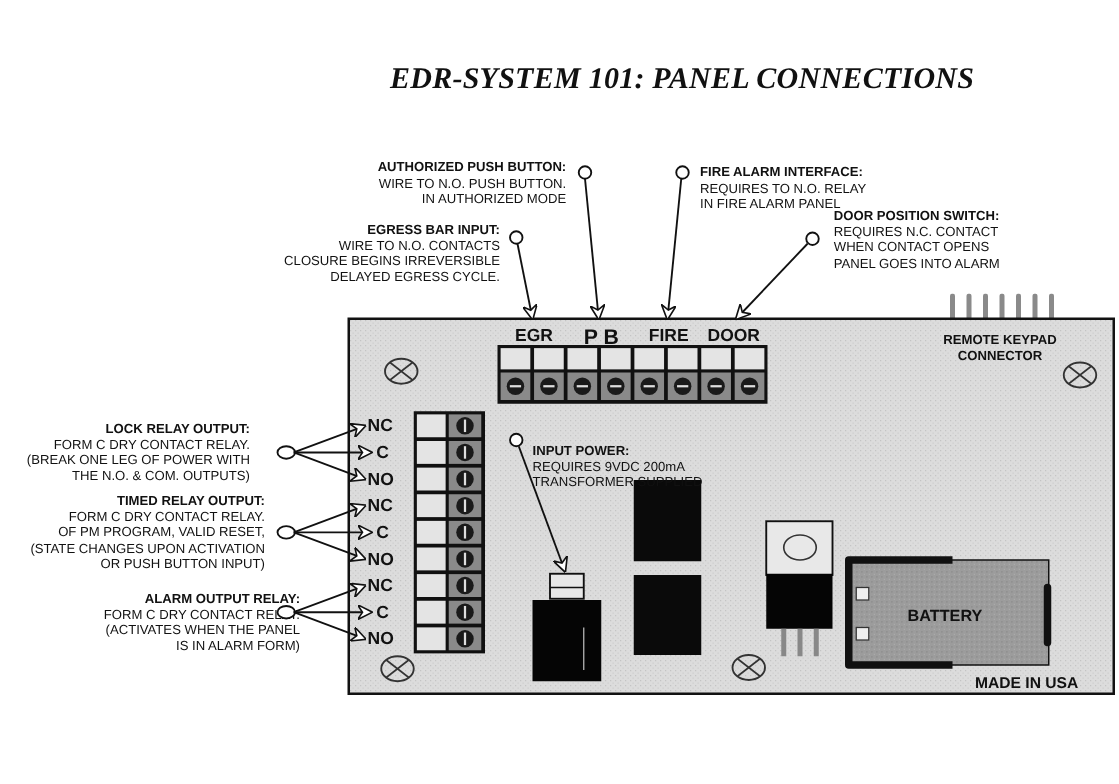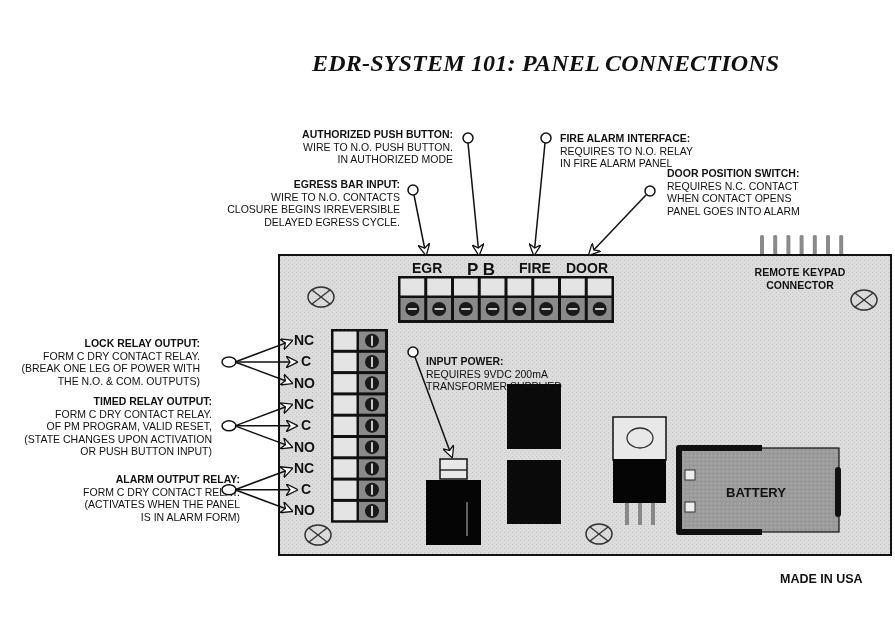--- a/index.html
+++ b/index.html
@@ -271,13 +271,13 @@
   <div>CONNECTOR</div>
 </div>
 
 <div class="note" style="left:426px; top:335px;margin-top:20px;">
   <div class="h">INPUT POWER:</div>
   <div>REQUIRES 9VDC 200mA</div>
   <div>TRANSFORMER SUPPLIED</div>
 </div>
 
 <div class="lbl" style="left:726px; top:485px; font-size:13px;">BATTERY</div>
-<div class="lbl" style="left:780px; top:539px; font-size:12.5px;margin-top:33px;">MADE IN USA</div>
+<div class="lbl" style="left:780px; top:539px; font-size:12.5px;">MADE IN USA</div>
 
 </body></html>

